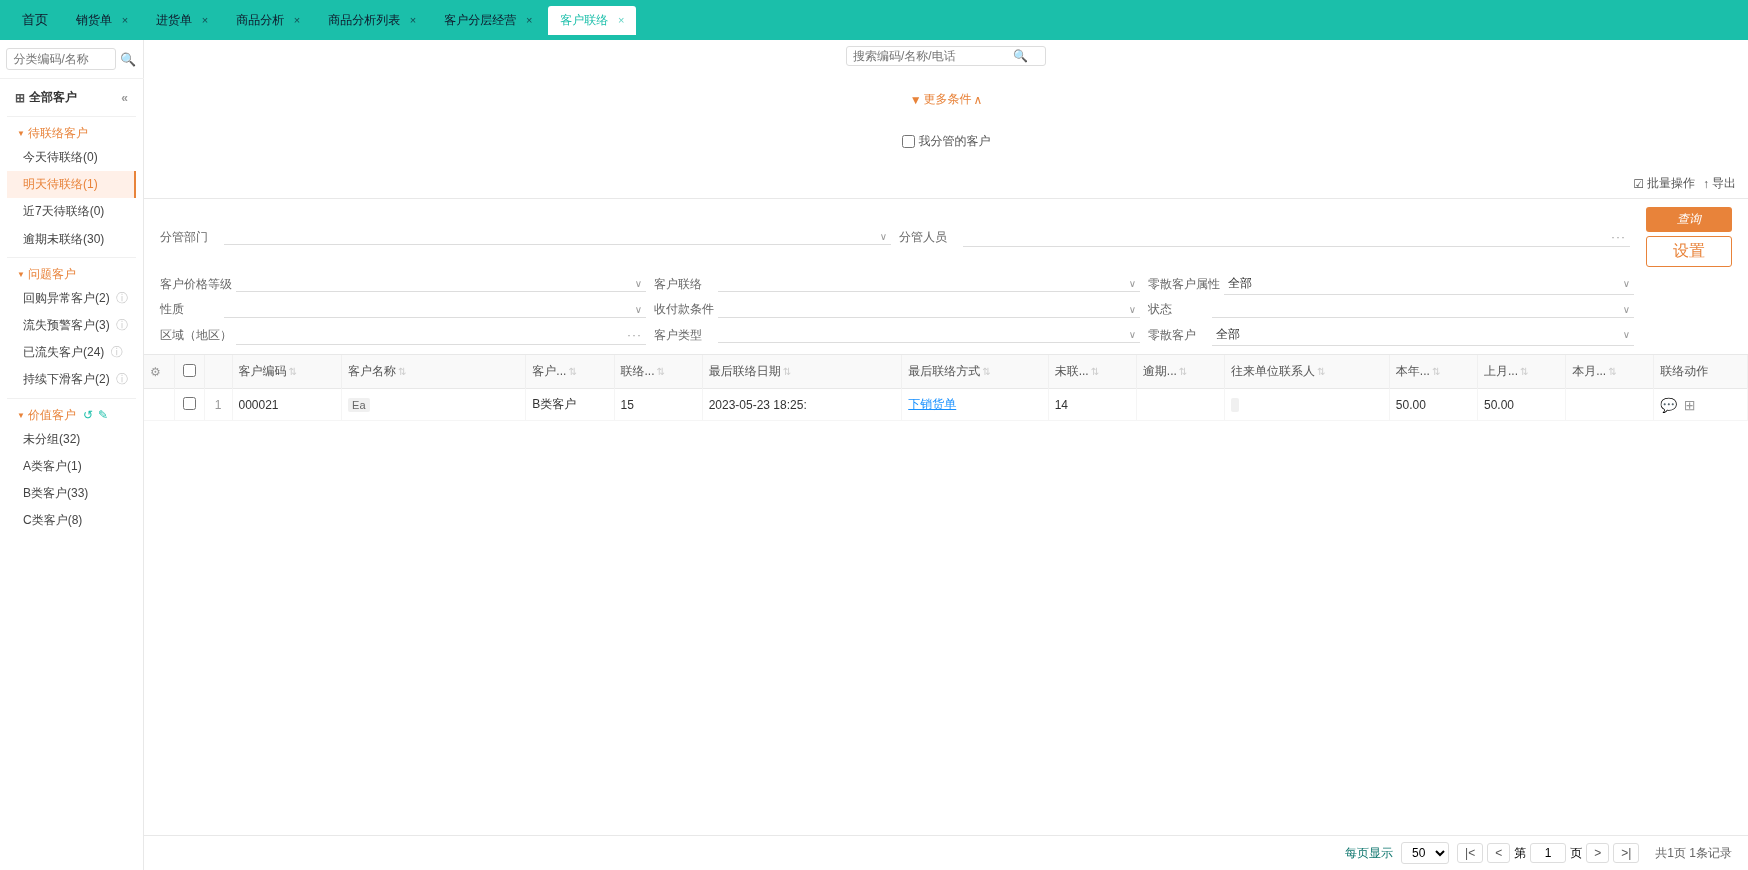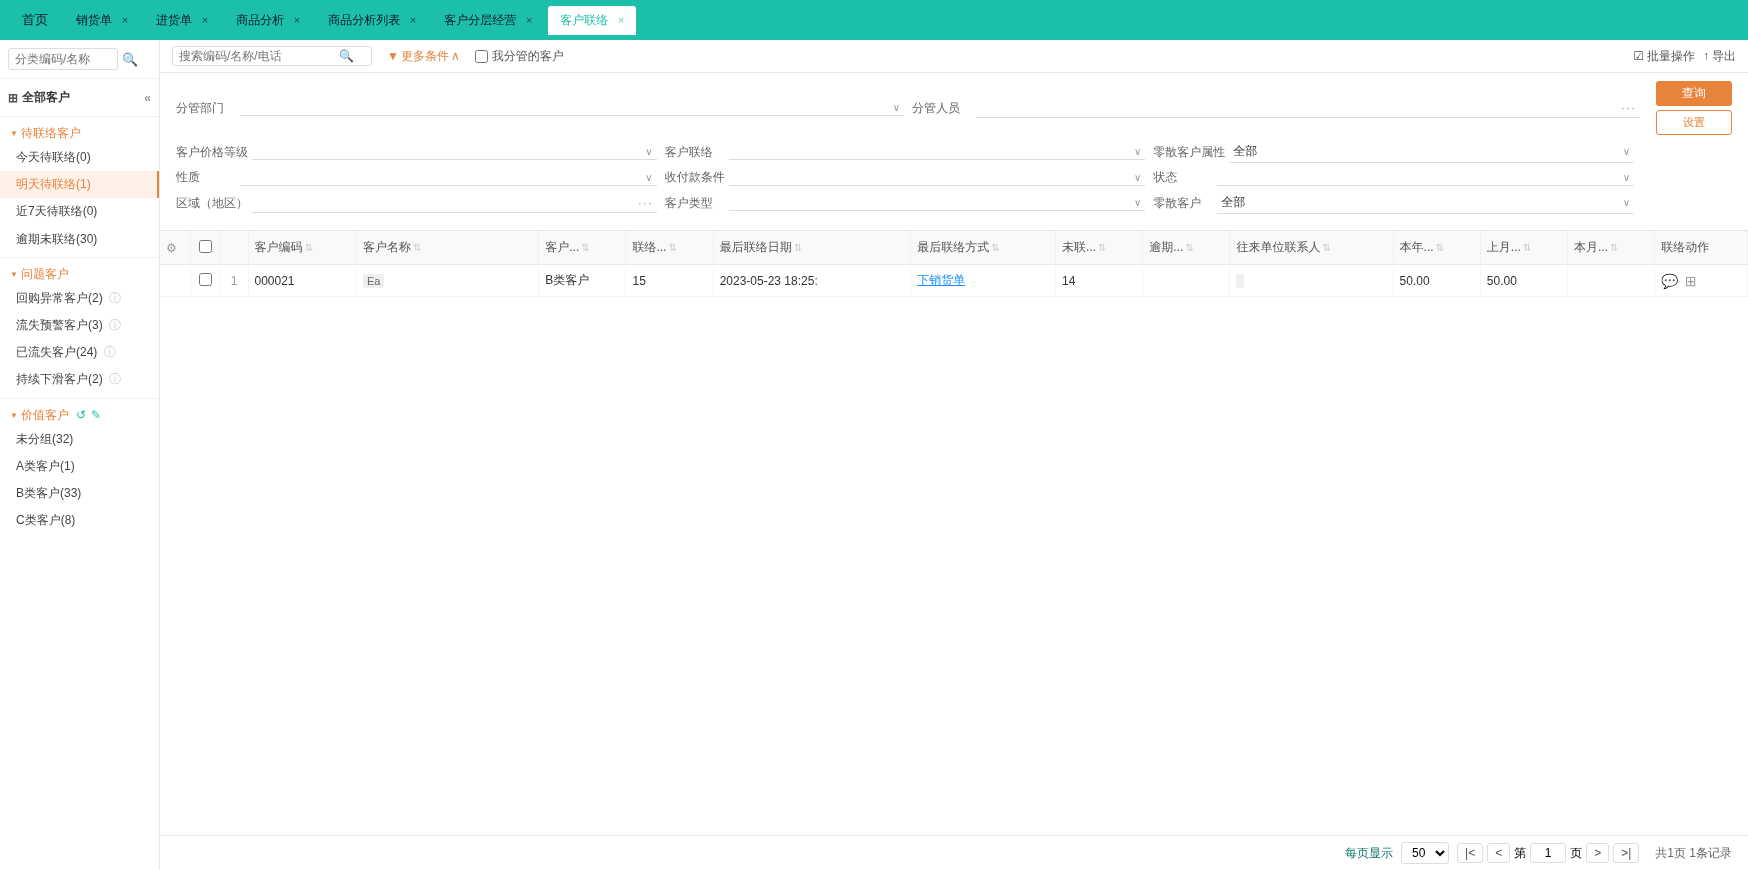--- a/index.html
+++ b/index.html
@@ -28,26 +28,27 @@
 
     
     .main-layout {
       display: flex;
       height: calc(100vh - 40px);
       background: #f5f5f5;
     }
 
     
     .sidebar {
-      width: 160px;
+      width: 144px;
       background: #fff;
       border-right: 1px solid #e8e8e8;
       display: flex;
       flex-direction: column;
       flex-shrink: 0;
+      align-items: center;
     }
     .sidebar-search {
       padding: 8px;
       display: flex;
       align-items: center;
       border-bottom: 1px solid #f0f0f0;
     }
     .sidebar-search input {
       border: 1px solid #ddd;
       border-radius: 3px;
@@ -99,22 +100,23 @@
       overflow: hidden;
     }
 
     
     .toolbar {
       background: #fff;
       border-bottom: 1px solid #e8e8e8;
       padding: 6px 12px;
       display: flex;
       align-items: center;
-      gap: 15px;
+      gap: 25px;
       flex-wrap: wrap;
+      flex-direction: column;
     }
     .search-input-wrap {
       display: flex;
       align-items: center;
       border: 1px solid #ddd;
       border-radius: 3px;
       padding: 2px 6px;
       min-width: 200px;
     }
     .search-input-wrap input {
@@ -166,21 +168,21 @@
       background: #fff;
       border-bottom: 1px solid #e8e8e8;
       padding: 8px 16px;
     }
     .filter-row {
       display: flex;
       align-items: center;
       gap: 8px;
       margin-bottom: 6px;
     }
-    .filter-row:last-child { margin-bottom: 8px; }
+    .filter-row:last-child { margin-bottom: 0; }
     .filter-item {
       display: flex;
       align-items: center;
       flex: 1;
       gap: 4px;
     }
     .filter-label {
       color: #666;
       white-space: nowrap;
       min-width: 60px;
@@ -212,29 +214,30 @@
       justify-content: center;
     }
     .btn-query {
       background: #e8833a;
       color: #fff;
       border: none;
       padding: 4px 14px;
       border-radius: 3px;
       cursor: pointer;
       font-size: 12px;
+      font-style: italic;
     }
     .btn-settings {
       background: #fff;
       color: #e8833a;
       border: 1px solid #e8833a;
       padding: 4px 26px;
       border-radius: 3px;
       cursor: pointer;
-      font-size: 11px;
+      font-size: 16px;
     }
 
     
     .table-area {
       flex: 1;
       overflow: auto;
       background: #fff;
       margin: 0;
     }
     table {

